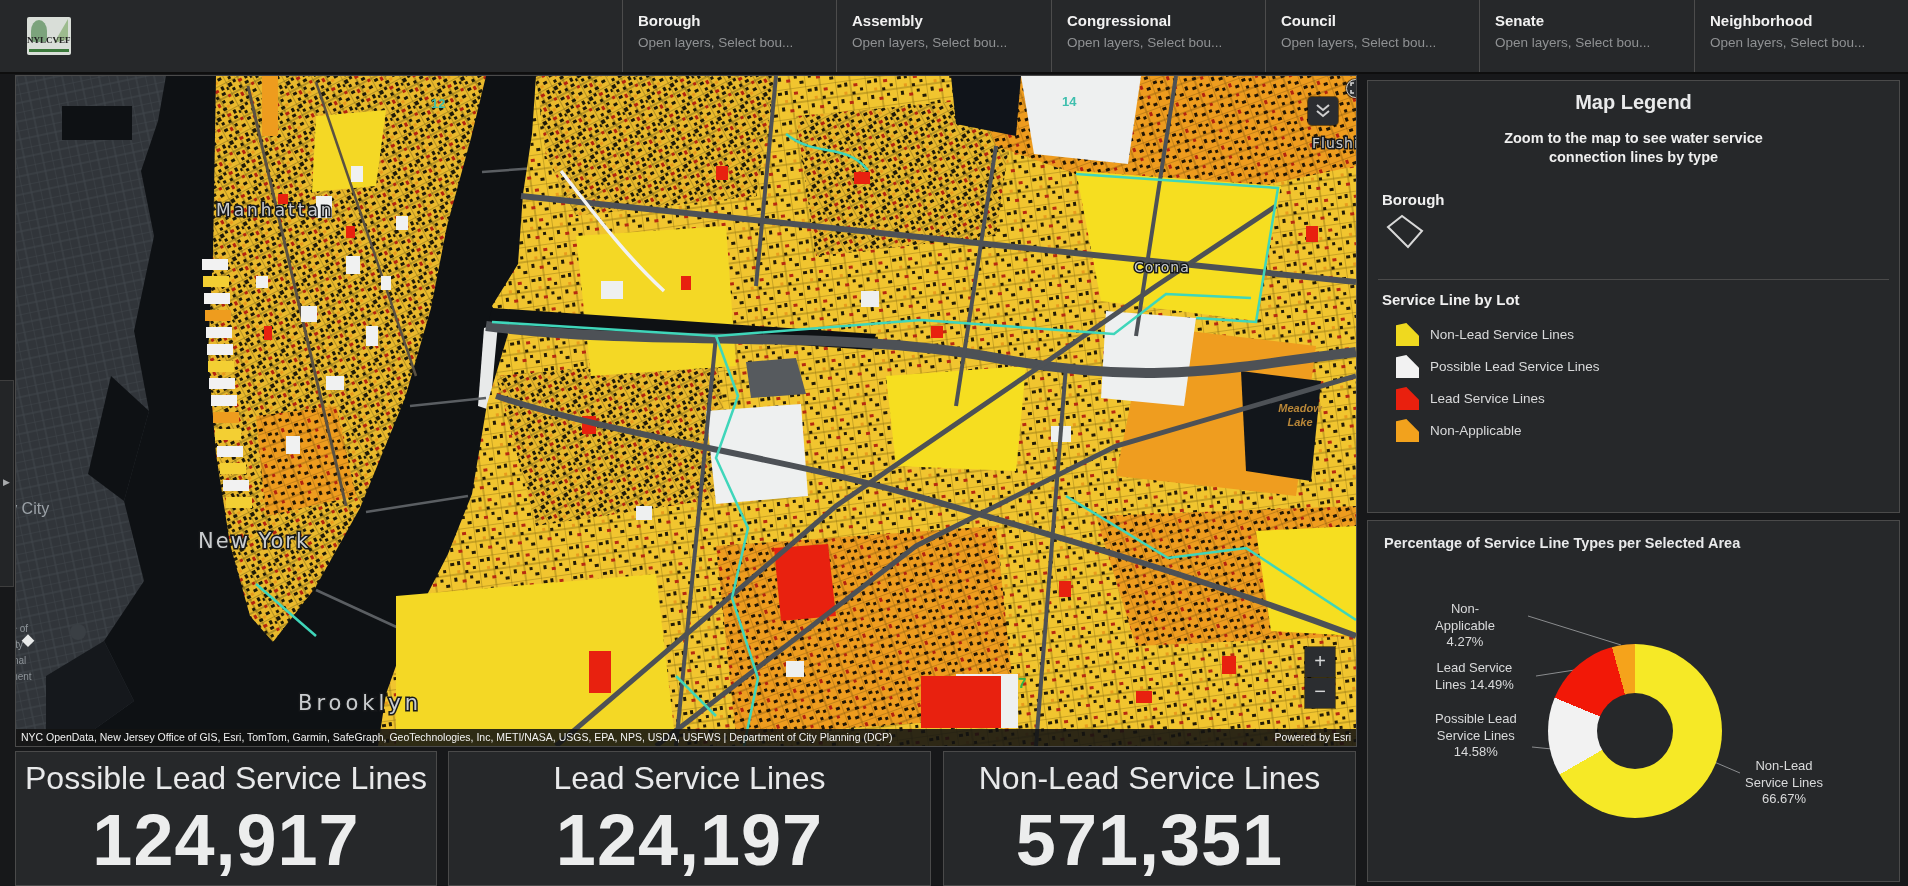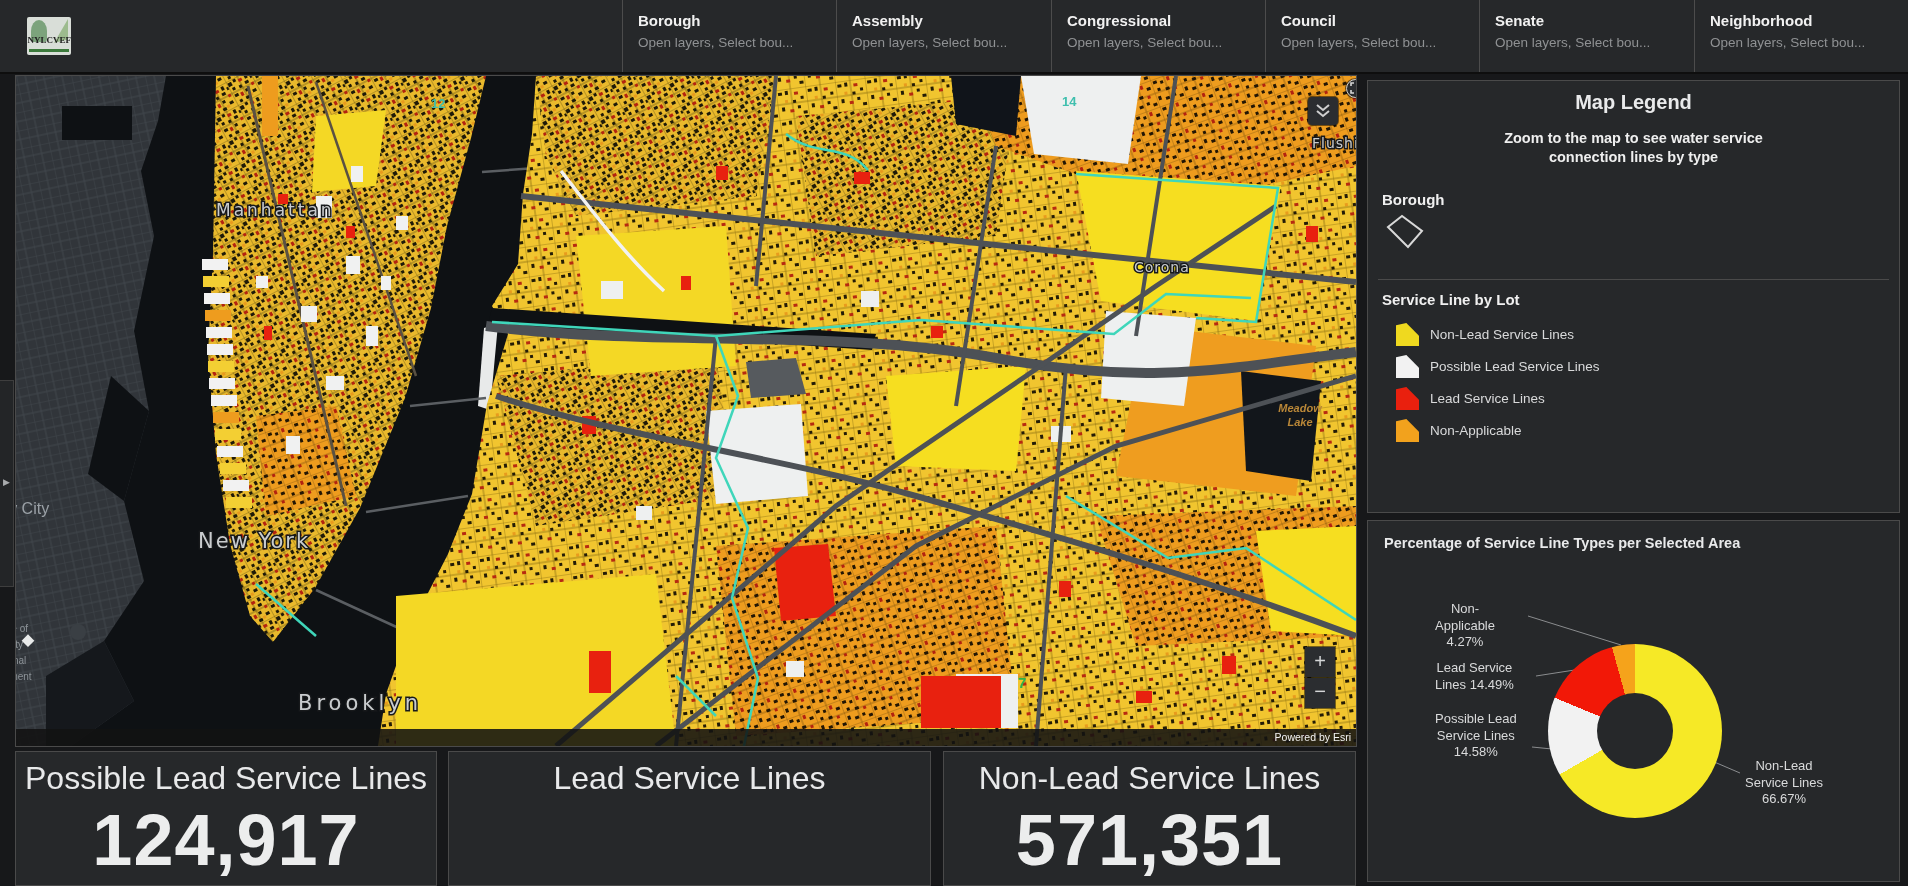--- a/index.html
+++ b/index.html
@@ -4,21 +4,21 @@
 <style>
   html,body{margin:0;padding:0;background:#17181a;}
   body{width:1908px;height:886px;position:relative;overflow:hidden;
        font-family:"Liberation Sans","DejaVu Sans",sans-serif;color:#e6e7e8;}
   .abs{position:absolute;}
   
   #header{left:0;top:0;width:1908px;height:72px;background:#26282a;border-bottom:2px solid #0e0e0e;}
   #logo{left:27px;top:17px;width:44px;height:38px;background:#d9ded8;border-radius:2px;overflow:hidden;}
   #logo .tree{position:absolute;left:4px;top:3px;width:16px;height:22px;background:#7ca37c;border-radius:60% 60% 20% 20%;}
   #logo .leaf{position:absolute;right:3px;top:2px;width:14px;height:24px;background:#9dbb8e;clip-path:polygon(100% 0,0 100%,100% 85%);}
-  #logo .txt{position:absolute;left:0;right:0;top:18px;text-align:right;font-family:"Liberation Serif",serif;
+  #logo .txt{position:absolute;left:0;right:0;top:18px;text-align:left;font-family:"Liberation Serif",serif;
              font-size:9px;font-weight:700;color:#222;letter-spacing:0px;}
   #logo .bar{position:absolute;left:2px;right:2px;bottom:3px;height:3px;background:#3c7a3c;}
   #appTitle{left:78px;top:0;height:72px;line-height:70px;font-size:26px;color:#dfe0e1;white-space:nowrap;}
   .tab{top:0;height:72px;width:214px;border-left:1px solid #4c4c4c;box-sizing:border-box;padding:12px 0 0 15px;cursor:pointer;}
   .tab .t{font-size:15px;font-weight:700;color:#f1f1f1;}
   .tab .s{font-size:13.5px;color:#8f9193;margin-top:6px;}
   
   #mapPanel{left:15px;top:75px;width:1340px;height:670px;background:#0e1114;border:1px solid #4a4a4a;overflow:hidden;}
   #mapSvg{position:absolute;left:0;top:0;}
   .maplabel{fill:#c9ccce;stroke:#17191b;stroke-width:3px;paint-order:stroke;font-family:"DejaVu Sans",sans-serif;}
@@ -303,20 +303,21 @@
       <text x="-8" y="604">Monument</text>
       <rect x="8" y="560" width="9" height="9" fill="#e8eaea" transform="rotate(45 12 564)"></rect>
     </g>
     <text x="415" y="32" font-size="13" font-weight="700" fill="#3fbfae">12</text>
     <text x="1046" y="30" font-size="13" font-weight="700" fill="#3fbfae">14</text>
     <text x="1002" y="612" font-size="15" font-weight="700" fill="#2eb34a">7</text>
   </svg>
 
   <div class="abs" id="attrib">
     <span class="pwr">Powered by Esri</span>
+    <span>NYC OpenData, New Jersey Office of GIS, Esri, TomTom, Garmin, SafeGraph, GeoTechnologies, Inc, METI/NASA, USGS, EPA, NPS, USDA, USFWS | Department of City Planning (DCP)</span>
   </div>
   <div class="abs mapbtn" id="btnCollapse">
     <svg width="30" height="28" viewBox="0 0 30 28">
       <path d="M9 8 L15 13 21 8 M9 14 L15 19 21 14" stroke="#cfcfcf" stroke-width="2" fill="none"></path>
     </svg>
   </div>
   <div class="abs mapbtn" id="btnExpand">
     <svg width="16" height="16" viewBox="0 0 16 16" style="margin-top:0px">
       <path d="M3 6 V3 H6 M10 3 H13 V6 M13 10 V13 H10 M6 13 H3 V10" stroke="#d8d8d8" stroke-width="1.6" fill="none"></path>
     </svg>
@@ -395,17 +396,18 @@
       <div>66.67%</div>
   </div>
 </div>
 
 <div class="abs card" id="card1">
   <div class="ct">Possible Lead Service Lines</div>
   <div class="cv">124,917</div>
 </div>
 <div class="abs card" id="card2">
   <div class="ct">Lead Service Lines</div>
+  <div class="cv">124,197</div>
 </div>
 <div class="abs card" id="card3">
   <div class="ct">Non-Lead Service Lines</div>
   <div class="cv">571,351</div>
 </div>
 
 </body></html>

